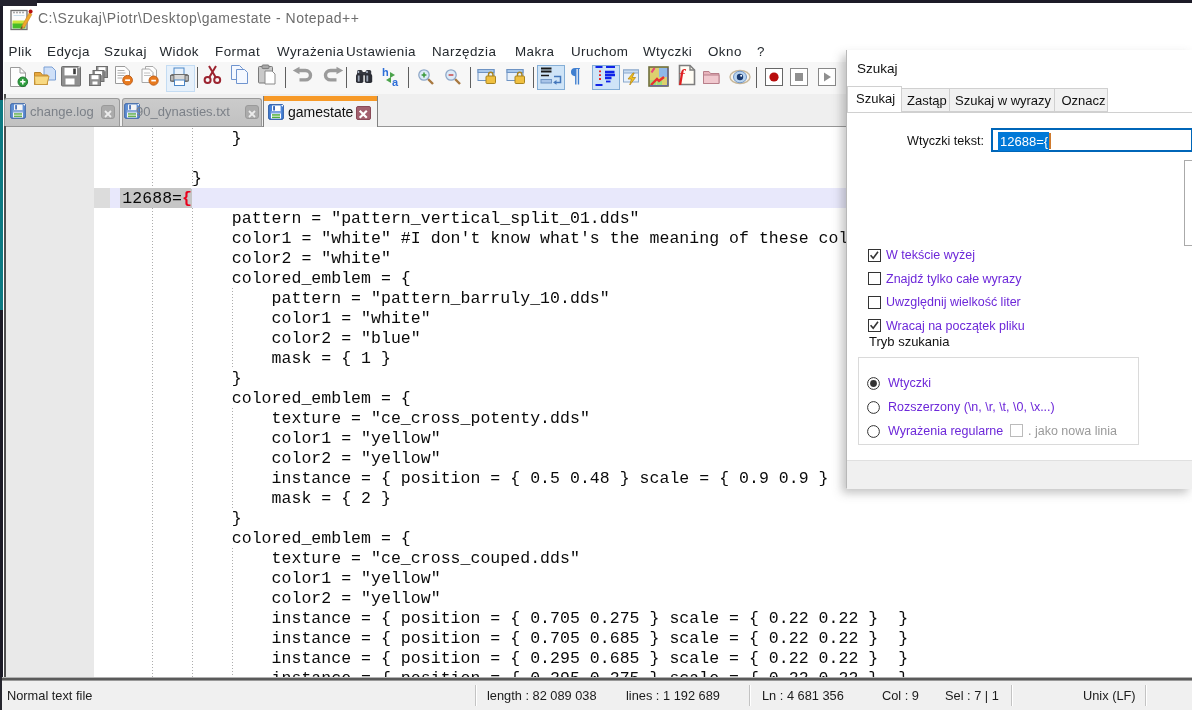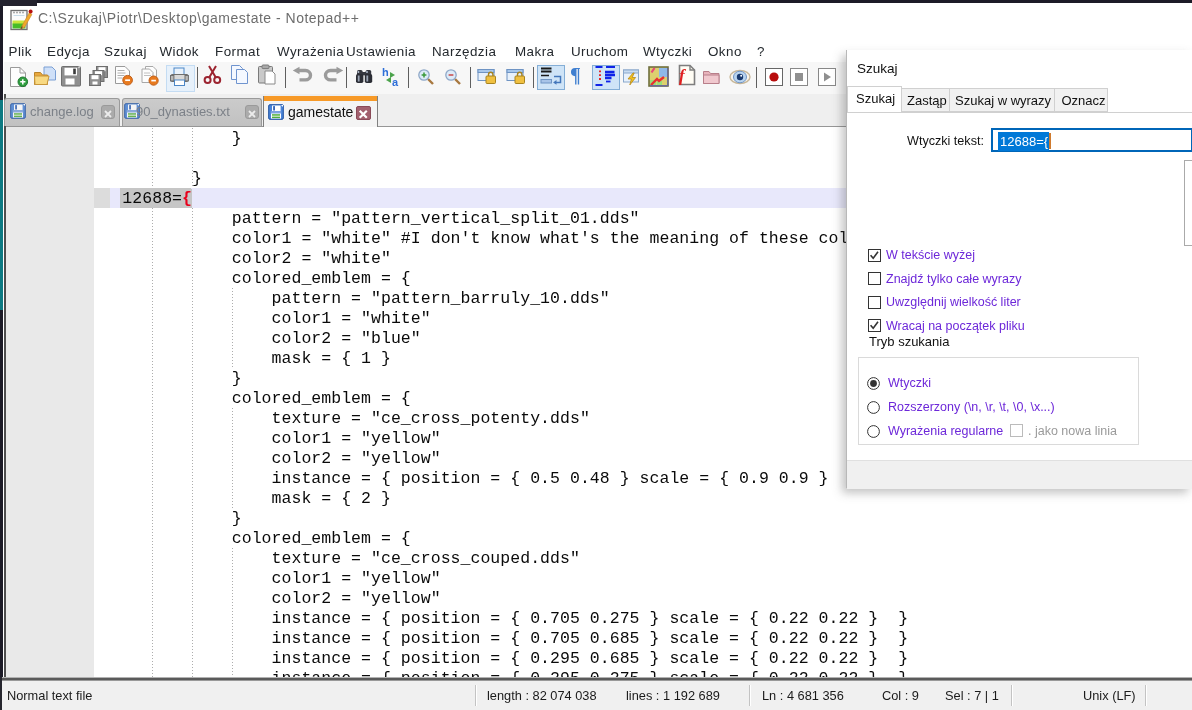--- a/index.html
+++ b/index.html
@@ -388,21 +388,21 @@
     </svg>
   <div class="dlbl" style="left:181px;top:374px;color:#9a9a9a">. jako nowa linia</div>
 
   <div class="abs" style="left:0;top:409.5px;width:346px;height:28.5px;background:#f0f0f0;border-top:1px solid #e0e0e0"></div>
 </div>
 
 <div class="abs" style="left:0;top:677px;width:1192px;height:4px;background:linear-gradient(#b2b2b2 0 25%,#5a5a5a 25% 75%,#999 75%)"></div>
 <div class="abs" style="left:0;top:681px;width:1192px;height:29px;background:#f0f0f0"></div>
 <div class="st" style="left:7px">Normal text file</div>
 <div class="sdv" style="left:475px"></div>
-<div class="st" style="left:487px">length : 82 074 038</div>
+<div class="st" style="left:487px">length : 82 089 038</div>
 <div class="st" style="left:626px">lines : 1 192 689</div>
 <div class="sdv" style="left:749px"></div>
 <div class="st" style="left:762px">Ln : 4 681 356</div>
 <div class="st" style="left:882px">Col : 9</div>
 <div class="st" style="left:945px">Sel : 7 | 1</div>
 <div class="sdv" style="left:1011px"></div>
 <div class="st" style="left:1083px">Unix (LF)</div>
 <div class="sdv" style="left:1145px"></div>
 <div class="abs" style="left:0;top:677px;width:1.5px;height:33px;background:#26262e"></div>
 

